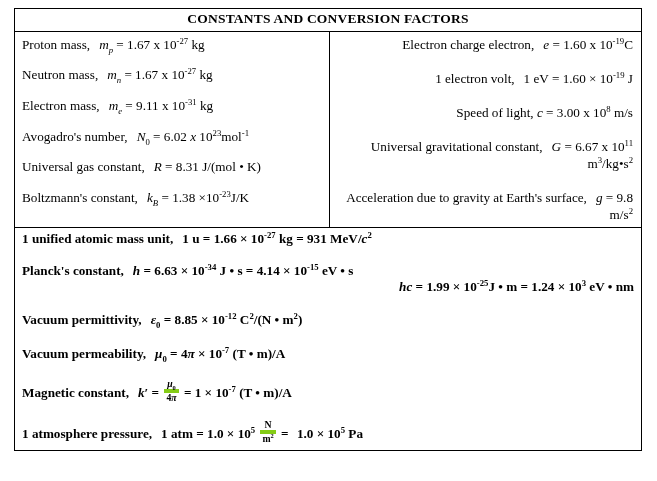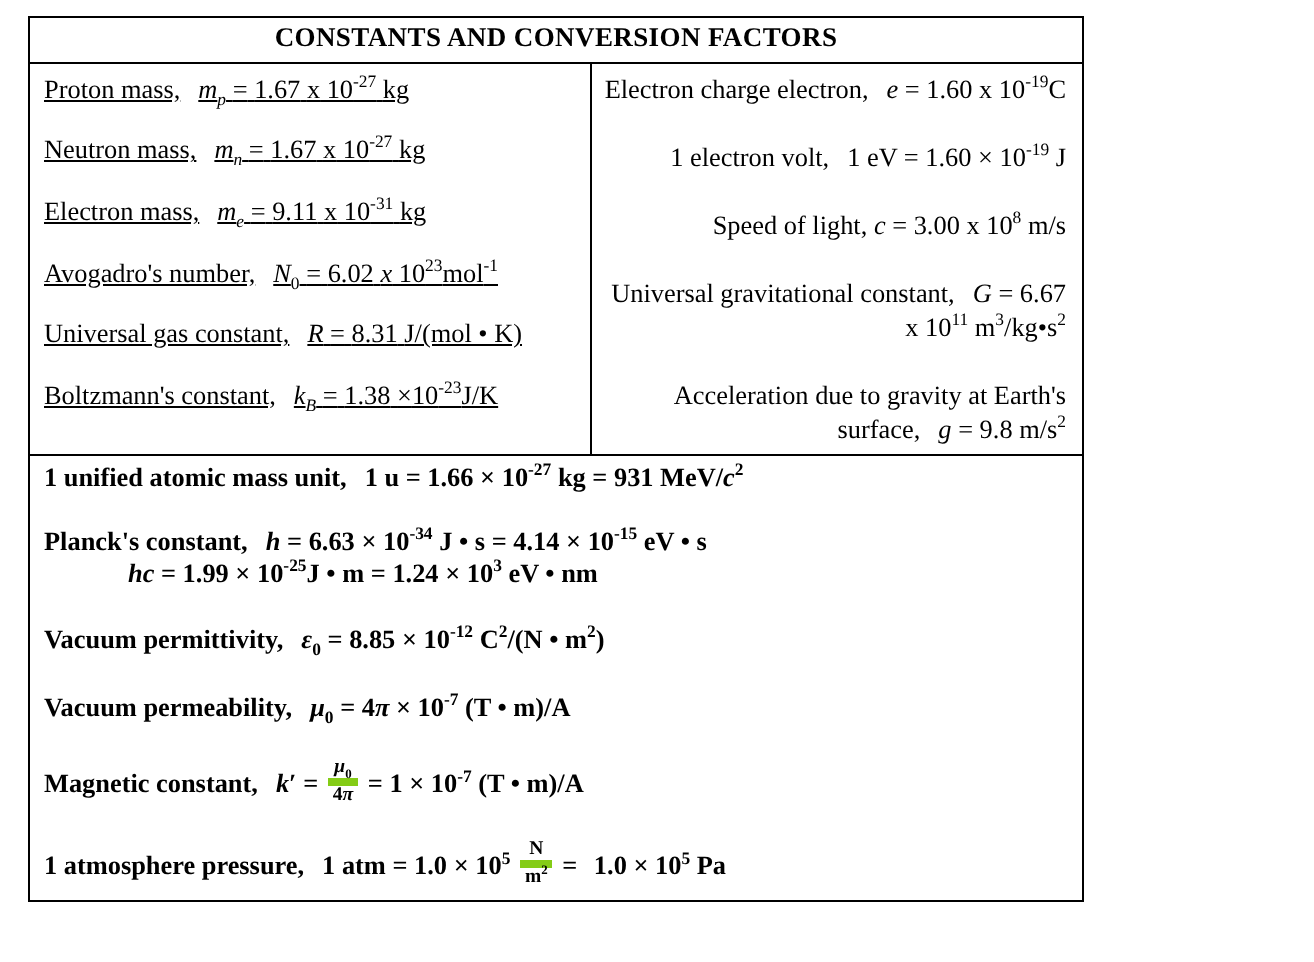--- a/index.html
+++ b/index.html
@@ -19,21 +19,21 @@
     position: relative;
     width: 657px;
     height: 481px;
     background: #ffffff;
   }
 
   .table {
     position: absolute;
     left: 14px;
     top: 8px;
-    width: 528px;
+    width: 628px;
     border: 1.5px solid #000;
     box-sizing: border-box;
     background: #fff;
   }
 
   .header-row {
     border-bottom: 1.5px solid #000;
     text-align: center;
     font-weight: bold;
     font-size: 13.5px;
@@ -62,30 +62,30 @@
   .full-sec {
     padding: 3px 7px 5px 7px;
     font-weight: bold;
   }
 
   .line {
     font-size: 13.2px;
     line-height: 1.22;
     white-space: nowrap;
   }
-  .col-left .line { margin: 0 0 14.5px 0; text-decoration: underline; }
+  .col-left .line { margin: 0 0 14.5px 0; }
   .col-left .line:last-child { margin-bottom: 0; }
   .col-right .line { margin: 0 0 18px 0; }
   .col-right .line:last-child { margin-bottom: 0; }
 
   .full-sec .line { margin: 0 0 17px 0; white-space: nowrap; }
   .full-sec .line:last-child { margin-bottom: 0; }
   .full-sec .line.tight { margin-bottom: 0; }
   .full-sec .line.indent {
-    text-align: left;
+    text-align: right;
     padding-left: 42px;
   }
   .full-sec .line.first { margin-bottom: 16px; }
 
   .wrapline {
     white-space: normal;
     line-height: 1.25;
   }
 
   i, .it { font-style: italic; }

